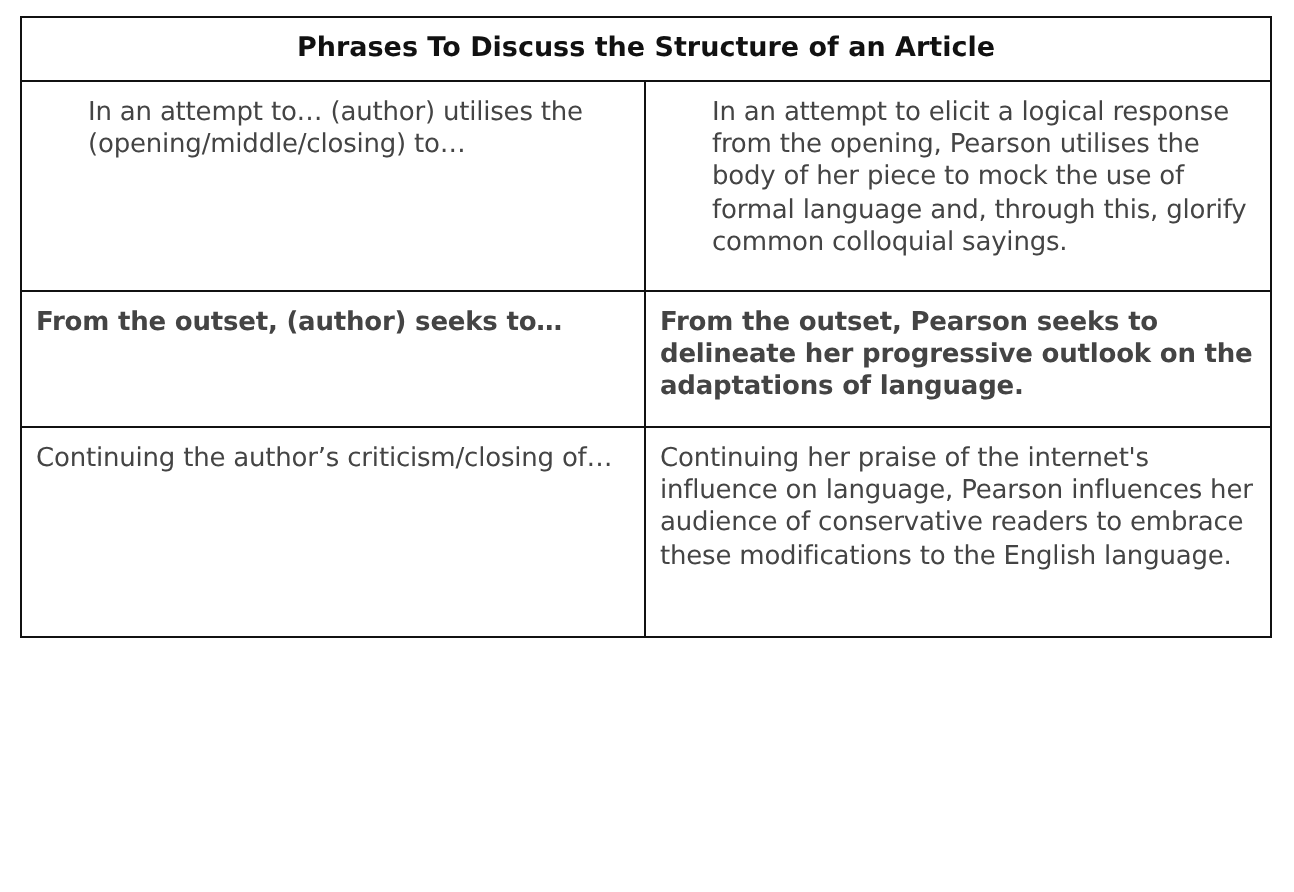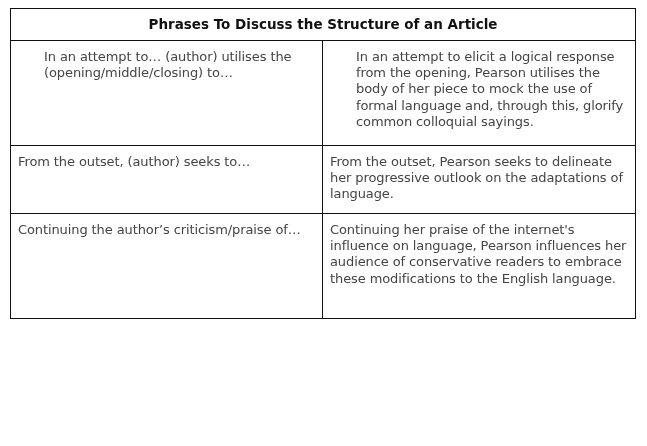--- a/index.html
+++ b/index.html
@@ -48,21 +48,21 @@
     }
     .body-cell {
       font-size: 13px;
       line-height: 16.2px;
       color: #444444;
       padding-top: 8px;
       padding-bottom: 6px;
       letter-spacing: -0.1px;
     }
     tr.r1 td { height: 90px; padding-left: 33px; }
-    tr.r2 td { height: 53px; }
+    tr.r2 td { height: 53px; font-weight: bold; }
     tr.r3 td { height: 74px; }
     tr.r4 td { height: 90px; }
   </style>
 </head>
 <body>
 
 <div class="wrap">
   <table>
     <colgroup>
         <col class="c1">
@@ -74,18 +74,18 @@
     </tr>
     <tr class="r1">
       <td class="body-cell">In an attempt to… (author) utilises the (opening/middle/closing) to…</td>
       <td class="body-cell">In an attempt to elicit a logical response from the opening, Pearson utilises the body of her piece to mock the use of formal language and, through this, glorify common colloquial sayings.</td>
     </tr>
     <tr class="r2">
       <td class="body-cell">From the outset, (author) seeks to…</td>
       <td class="body-cell">From the outset, Pearson seeks to delineate her progressive outlook on the adaptations of language.</td>
     </tr>
     <tr class="r4">
-      <td class="body-cell">Continuing the author’s criticism/praise of…</td>
+      <td class="body-cell">Continuing the author’s criticism/closing of…</td>
       <td class="body-cell">Continuing her praise of the internet's influence on language, Pearson influences her audience of conservative readers to embrace these modifications to the English language.</td>
     </tr>
   </tbody>
     </table>
 </div>
 
 </body></html>

